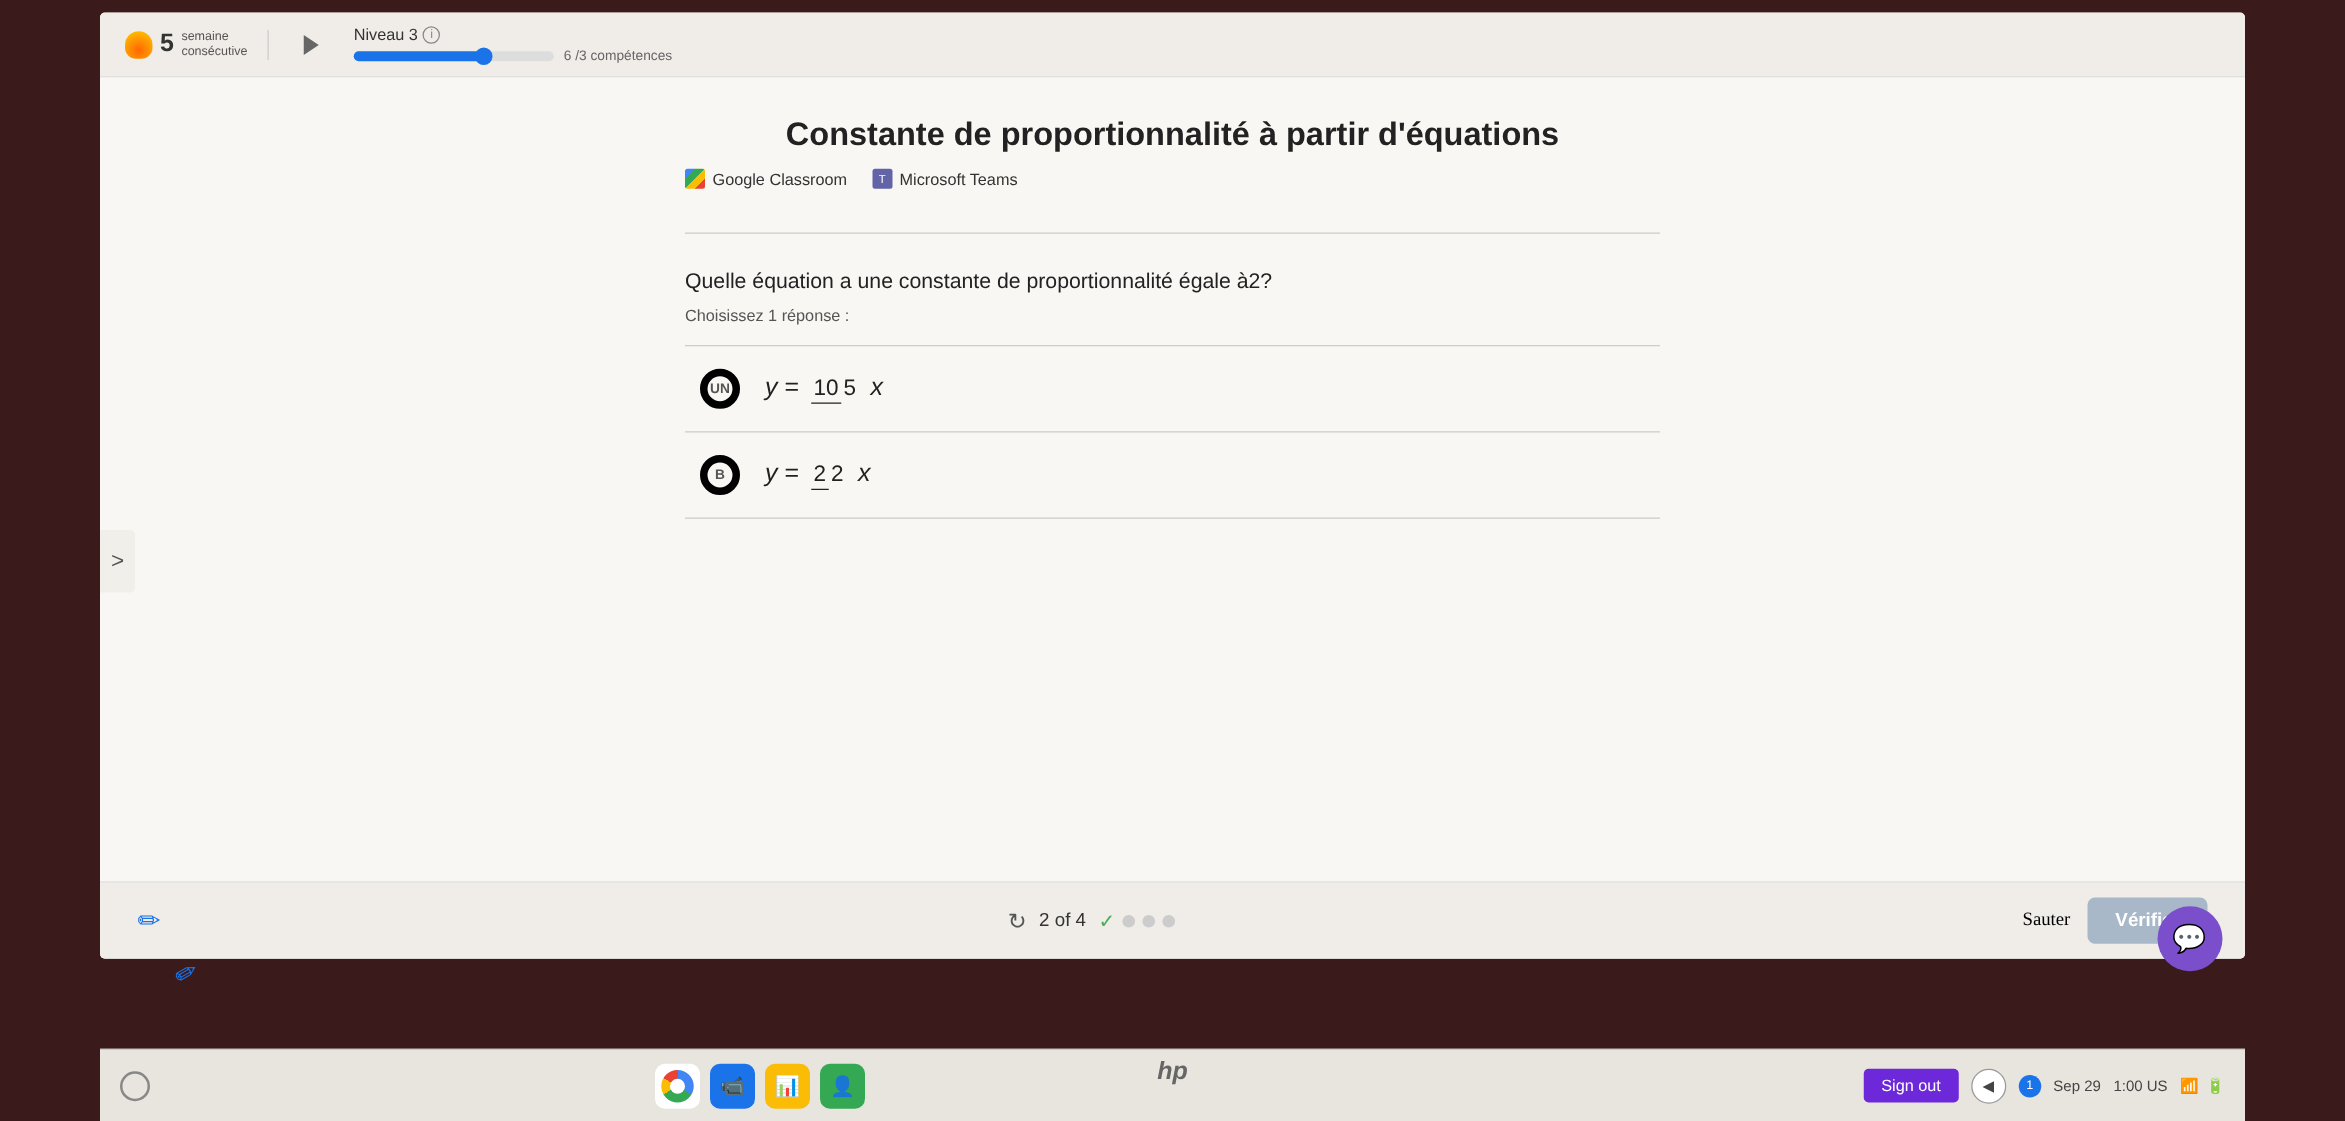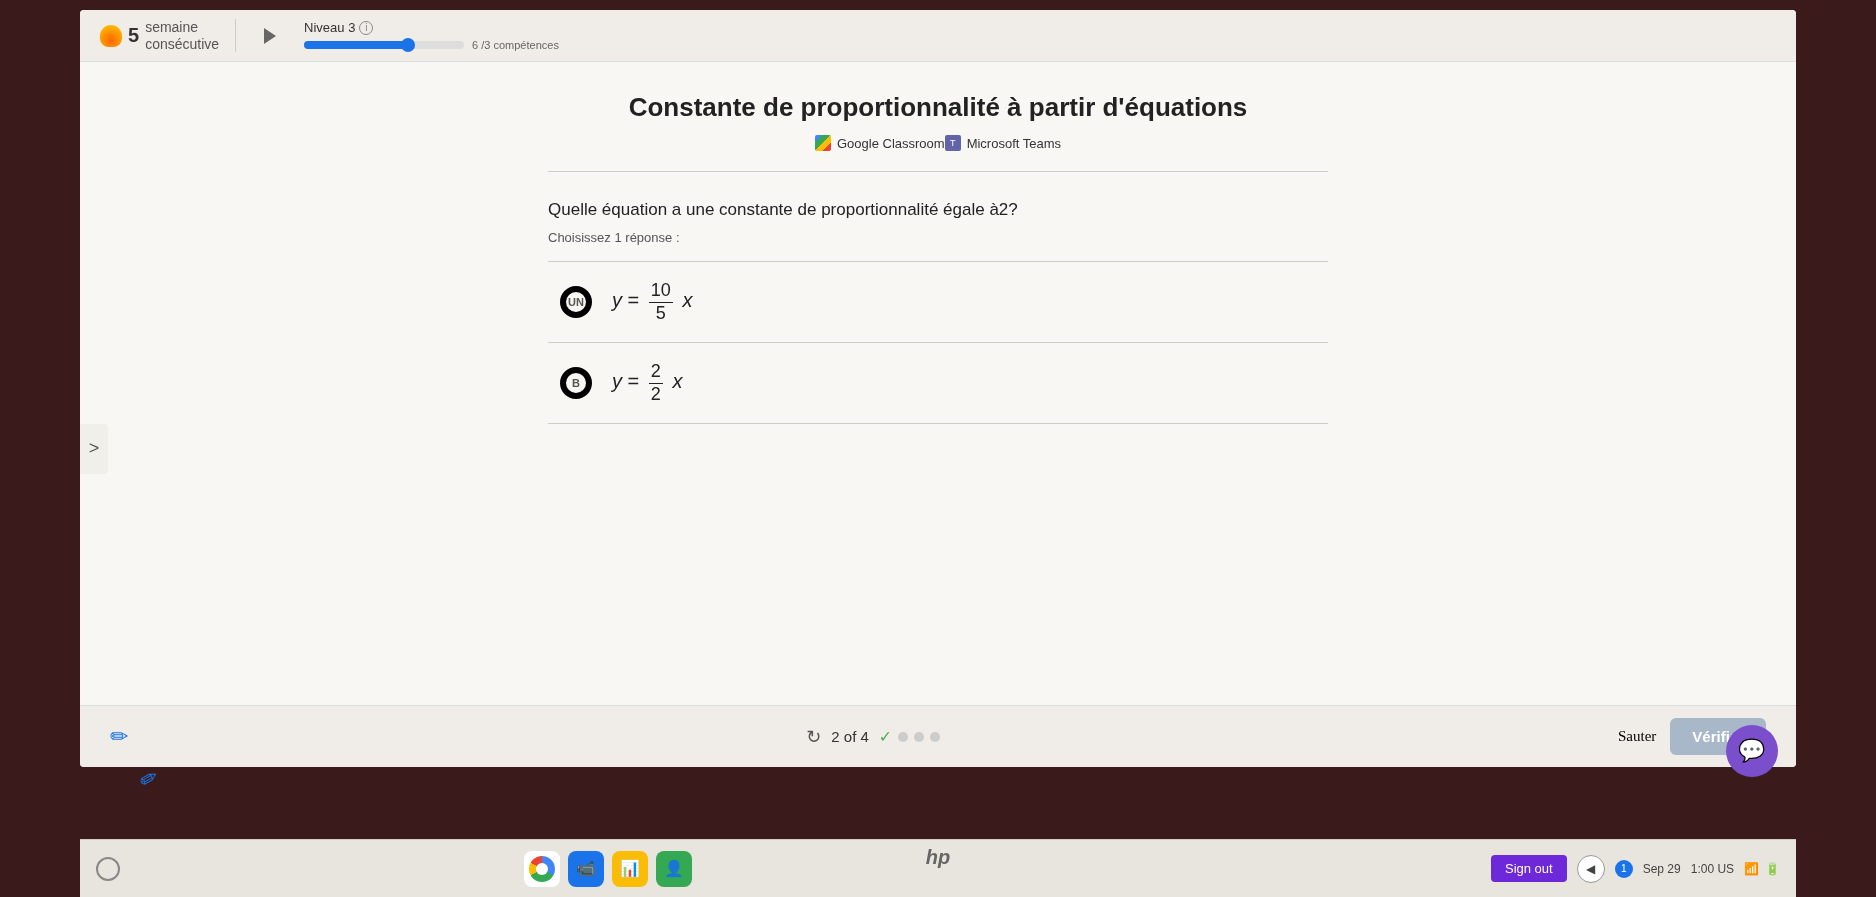--- a/index.html
+++ b/index.html
@@ -54,21 +54,21 @@
       background: radial-gradient(circle at 50% 70%, #ff6600, #ff9900, #ffcc00);
       border-radius: 50% 50% 40% 40%;
       display: inline-block;
     }
     .streak-number {
       font-size: 20px;
       font-weight: bold;
       color: #333;
     }
     .streak-label {
-      font-size: 14px;
+      font-size: 10px;
       color: #555;
       line-height: 1.2;
     }
     .play-btn {
       width: 28px;
       height: 28px;
       background: none;
       border: none;
       cursor: pointer;
       display: flex;
@@ -160,22 +160,22 @@
       font-size: 26px;
       font-weight: bold;
       color: #222;
       text-align: center;
       margin-bottom: 12px;
     }
 
     .share-row {
       display: flex;
       align-items: center;
-      justify-content: center;
-      margin-bottom: 20px;
+      gap: 20px;
+      margin-bottom: 35px;
     }
 
     .share-btn {
       display: flex;
       align-items: center;
       gap: 6px;
       font-size: 13px;
       color: #333;
       cursor: pointer;
       background: none;
@@ -249,21 +249,21 @@
       flex-shrink: 0;
     }
 
     .option-math {
       font-size: 20px;
       color: #222;
     }
 
     .fraction {
       display: inline-flex;
-      flex-direction: column;
+      flex-direction: row;
       align-items: center;
       vertical-align: middle;
       margin: 0 4px;
     }
 
     .fraction-num {
       border-bottom: 1.5px solid #222;
       padding: 0 2px;
       text-align: center;
       font-size: 18px;

